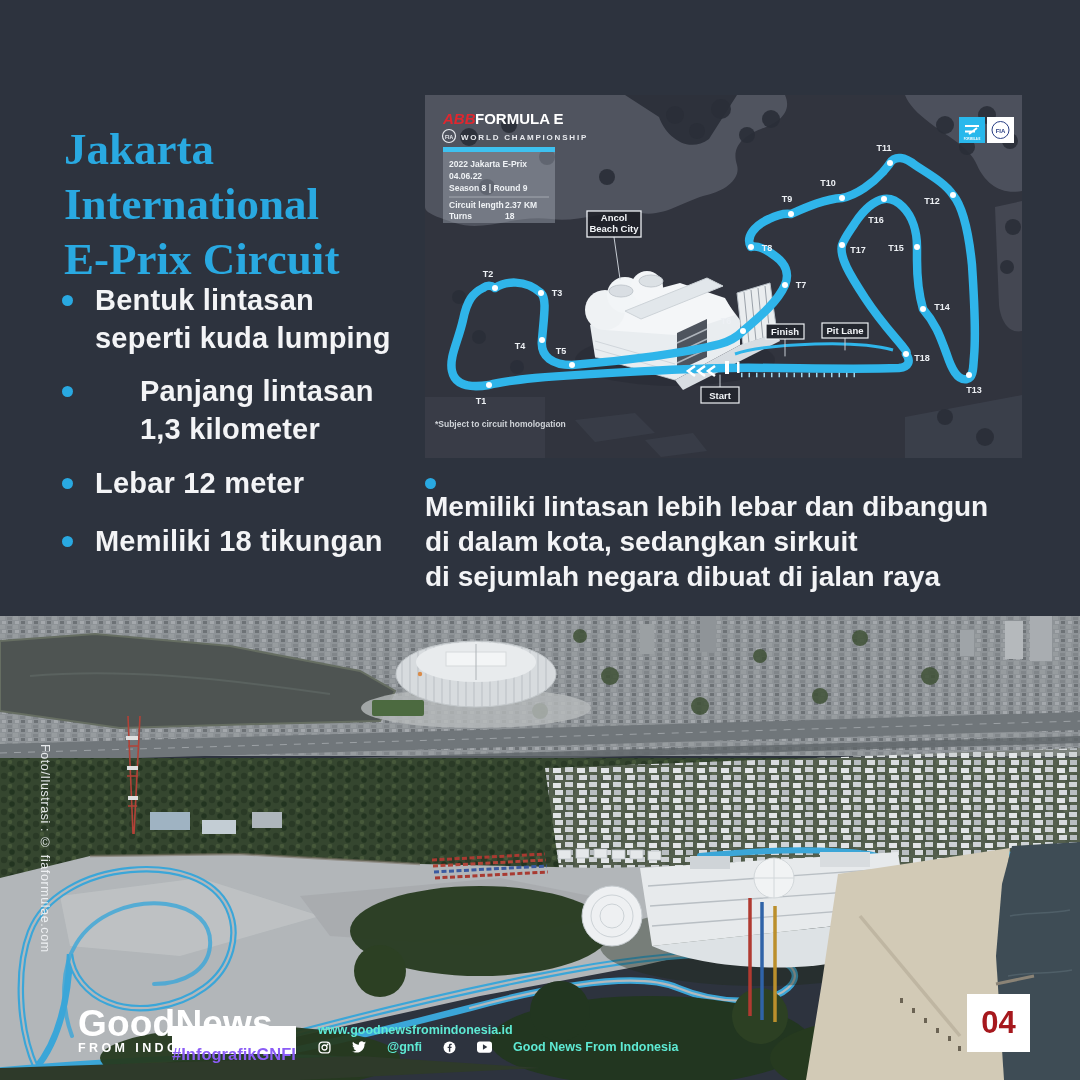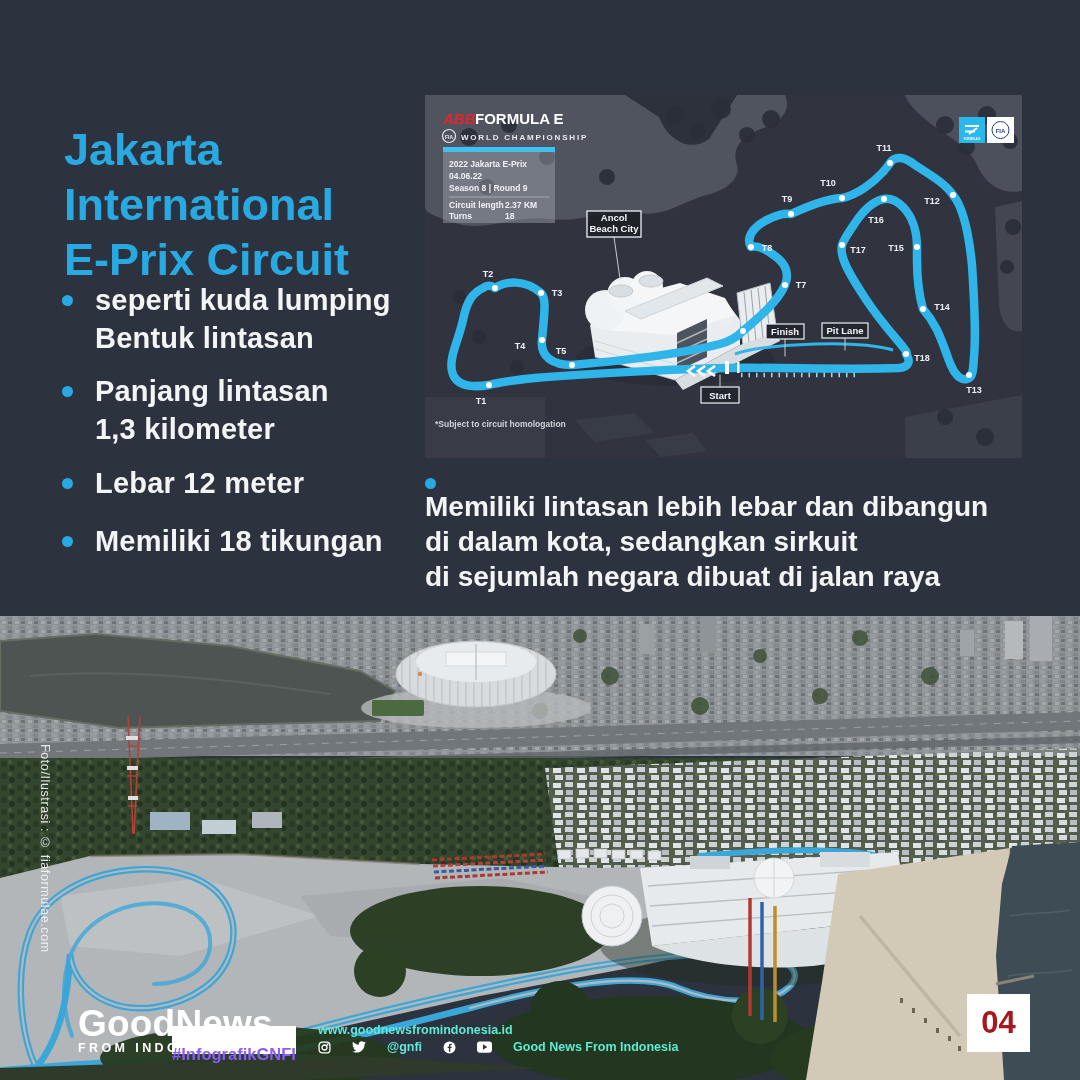--- a/index.html
+++ b/index.html
@@ -1,24 +1,24 @@
 <!DOCTYPE html>
 <html><head>
 <meta charset="utf-8">
 <style>
   html,body{margin:0;padding:0;background:#1a1d24;}
   .page{position:relative;width:1080px;height:1080px;background:#2D333E;overflow:hidden;
         font-family:"Liberation Sans",sans-serif;}
   
   .title{position:absolute;left:64px;top:92px;color:#29A9E1;
-         font-family:Liberation Sans, sans-serif;font-weight:bold;font-size:45px;line-height:55px;}
+         font-family:Liberation Serif, serif;font-weight:bold;font-size:45px;line-height:55px;}
   
   .bullets{position:absolute;left:62px;top:281px;list-style:none;margin:0;padding:0;width:360px;}
   .bullets li{display:flex;margin:0 0 15px 0;}
-  .bullets li:nth-child(2){margin-bottom:16px;}
+  .bullets li:nth-child(2){margin-bottom:16px;gap:45px;}
   .bullets li:nth-child(3){margin-bottom:20px;}
   .bullets .dot{flex:0 0 11px;width:11px;height:11px;border-radius:50%;background:#29A9E1;margin:14px 22px 0 0;}
   .bullets .txt{color:#F3F4F6;font-weight:bold;font-size:29px;line-height:38px;letter-spacing:.2px;}
   
   .bullet-right{position:absolute;left:425px;top:466px;display:flex;width:620px;flex-direction:column;}
   .bullet-right .dot{flex:0 0 11px;width:11px;height:11px;border-radius:50%;background:#29A9E1;margin:12px 22px 0 0;}
   .bullet-right .txt{color:#F3F4F6;font-weight:bold;font-size:28px;line-height:35px;}
   
   .map-panel{position:absolute;left:425px;top:95px;width:597px;height:363px;background:#31343E;}
   .map-panel svg{display:block;}
@@ -52,22 +52,22 @@
   <h1 class="title">
     <div>Jakarta</div>
     <div>International</div>
     <div>E-Prix Circuit</div>
   </h1>
 
   <ul class="bullets">
       <li>
         <span class="dot"></span>
         <div class="txt">
+          <div>Bentuk lintasan</div>
           <div>seperti kuda lumping</div>
-          <div>Bentuk lintasan</div>
         </div>
       </li>
       <li>
         <span class="dot"></span>
         <div class="txt">
           <div>Panjang lintasan</div>
           <div>1,3 kilometer</div>
         </div>
       </li>
       <li>

